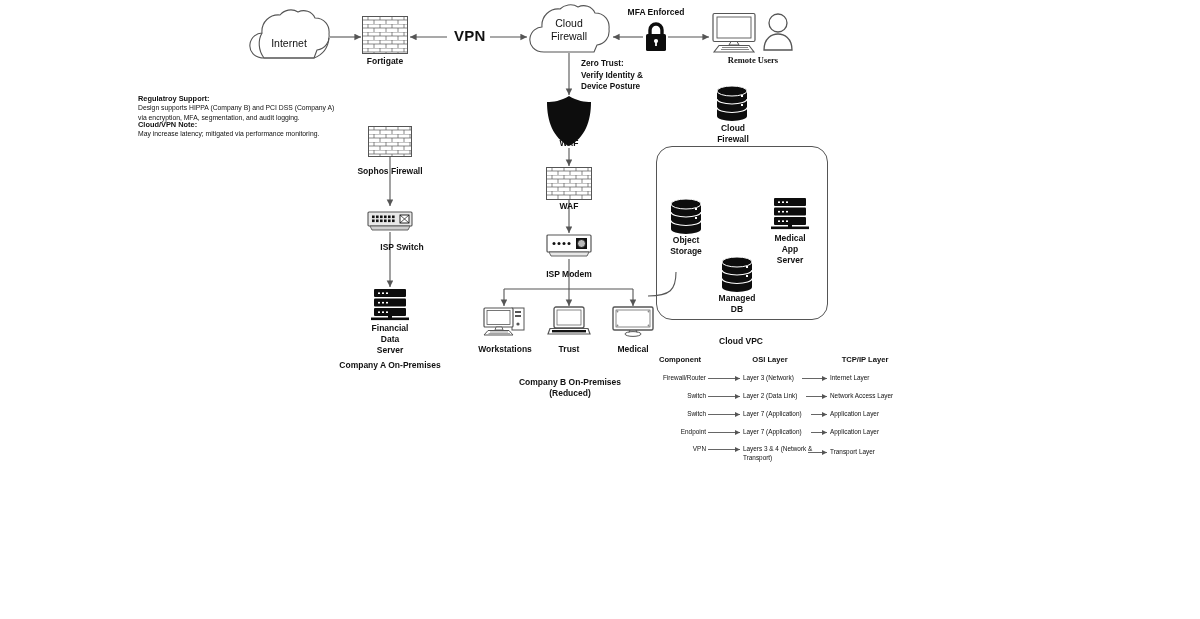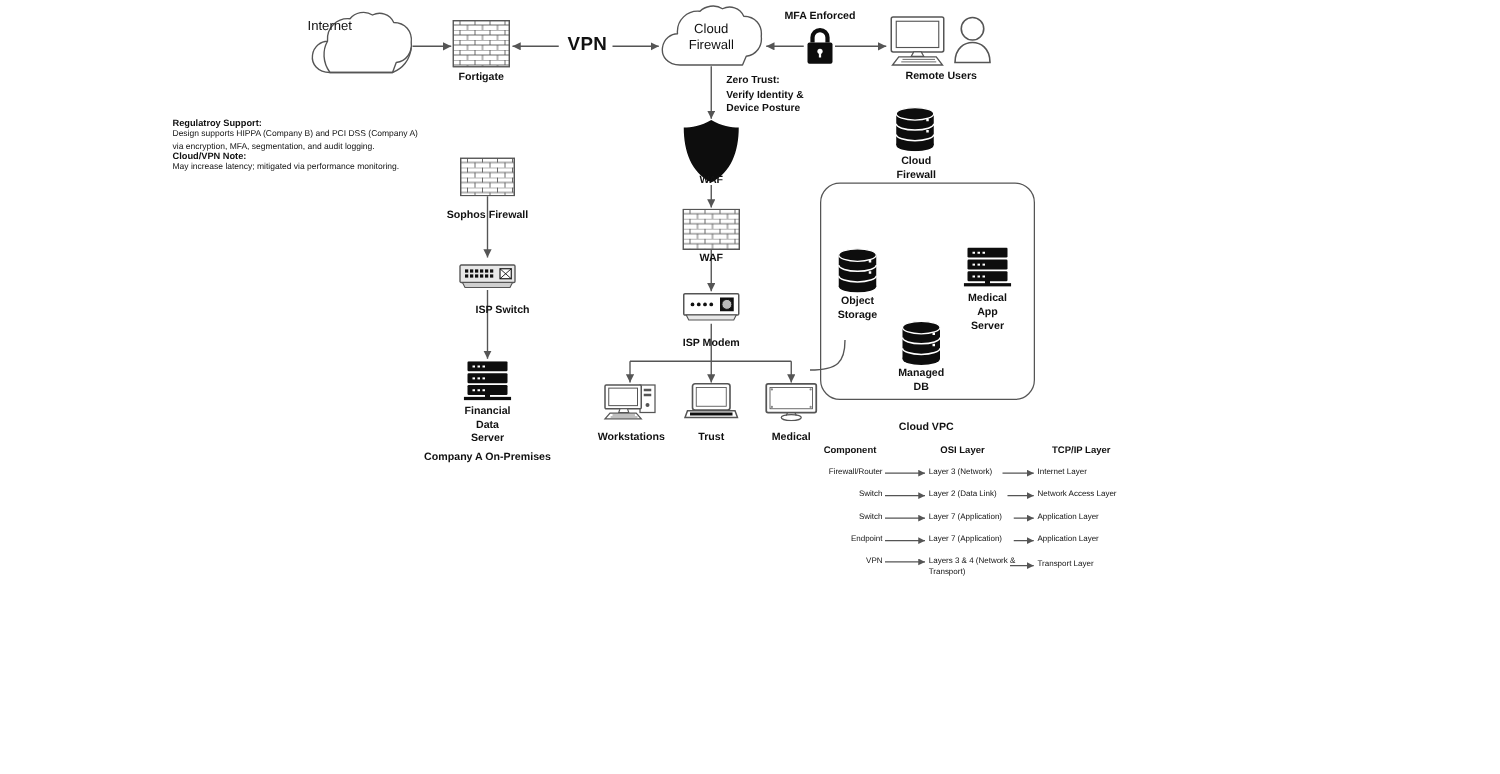--- a/index.html
+++ b/index.html
@@ -135,21 +135,21 @@
     <line x1="390" y1="232" x2="390" y2="287" stroke="#555" stroke-width="1.1" marker-end="url(#arrow)"></line>
 
     <path d="M648,296 C670,296 676,290 676,272" stroke="#555" stroke-width="1.1" fill="none"></path>
   </svg>
 
   <div class="node" style="left:246px; top:8px; width:86px; height:58px;">
     <svg width="86" height="58" viewBox="0 0 86 58">
       <path d="M18,50 C8,50 3,43 4,36 C5,29 11,25 16,25 C15,14 24,6 34,7 C38,2 46,0 52,4 C58,1 66,3 69,10 C78,10 84,17 83,26 C84,34 79,41 71,42 L68,50 Z" fill="#ffffff" stroke="#555" stroke-width="1.1" stroke-linejoin="round"></path>
       <path d="M16,25 C12,32 12,42 18,50 L68,50 C76,47 82,40 83,30" fill="#ffffff" stroke="#555" stroke-width="1.1" fill-opacity="0"></path>
     </svg>
-    <div style="position:absolute; left:0; top:7px; width:86px; text-align:left; font-size:10.5px; color:#111;">Internet</div>
+    <div style="position:absolute; left:0; top:29px; width:86px; text-align:center; font-size:10.5px; color:#111;">Internet</div>
   </div>
 
   <div class="node" style="left:362px; top:16px; width:46px; height:38px;">
     <svg width="46" height="38" viewBox="0 0 46 38">
       <rect x="0.5" y="0.5" width="45" height="37" fill="url(#brick)" stroke="#555" stroke-width="1"></rect>
       <rect x="0.5" y="0.5" width="45" height="37" fill="none" stroke="#555" stroke-width="1"></rect>
     </svg>
   </div>
   <div class="lbl" style="left:337px; top:56px; width:96px;">Fortigate</div>
 
@@ -183,21 +183,21 @@
       <path d="M9,33.5 L39,33.5 L44,40 L4,40 Z" fill="#ffffff" stroke="#555" stroke-width="1.1"></path>
       <g stroke="#555" stroke-width="0.7">
         <line x1="12" y1="35.5" x2="38" y2="35.5"></line>
         <line x1="11" y1="37.5" x2="39" y2="37.5"></line>
       </g>
 
       <circle cx="68" cy="11" r="9" fill="#ffffff" stroke="#555" stroke-width="1.3"></circle>
       <path d="M54,38 C54,26 62,22 68,22 C74,22 82,26 82,38 Z" fill="#ffffff" stroke="#555" stroke-width="1.3"></path>
     </svg>
   </div>
-  <div class="lbl" style="left:706px; top:55px; width:94px;">Remote Users</div>
+  <div class="lbl" style="left:706px; top:55px; width:94px;font-family:Liberation Serif, serif;">Remote Users</div>
 
   <div class="note-block" style="left:138px; top:94px;">
     <div class="note-title">Regulatroy Support:</div>
     <div style="white-space:pre-line;">Design supports HIPPA (Company B) and PCI DSS (Company A)
 via encryption, MFA, segmentation, and audit logging.</div>
   </div>
   <div class="note-block" style="left:138px; top:120px;">
     <div class="note-title">Cloud/VPN Note:</div>
     <div style="white-space:pre-line;">May increase latency; mitigated via performance monitoring.</div>
   </div>
@@ -273,20 +273,22 @@
       <circle cx="6.5" cy="6.5" r="0.9" fill="#888"></circle>
       <circle cx="37.5" cy="6.5" r="0.9" fill="#888"></circle>
       <circle cx="6.5" cy="20.5" r="0.9" fill="#888"></circle>
       <circle cx="37.5" cy="20.5" r="0.9" fill="#888"></circle>
       <ellipse cx="22" cy="29" rx="8" ry="2.4" fill="#ffffff" stroke="#555" stroke-width="1"></ellipse>
       <path d="M19,25 L18,27.5 M25,25 L26,27.5" stroke="#555" stroke-width="1"></path>
     </svg>
   </div>
   <div class="lbl" style="left:605px; top:344px; width:56px;">Medical</div>
 
+  <div class="lbl" style="left:495px; top:377px; width:150px;">Company B On-Premises
+(Reduced)</div>
 
   <div class="node" style="left:368px; top:126px; width:44px; height:31px;">
     <svg width="44" height="31" viewBox="0 0 44 31">
       <rect x="0.5" y="0.5" width="43" height="30" fill="url(#brick)" stroke="#555" stroke-width="1"></rect>
       <rect x="0.5" y="0.5" width="43" height="30" fill="none" stroke="#555" stroke-width="1"></rect>
     </svg>
   </div>
   <div class="lbl" style="left:341px; top:166px; width:98px;">Sophos Firewall</div>
 
   <div class="node" style="left:367px; top:211px; width:46px; height:21px;">

